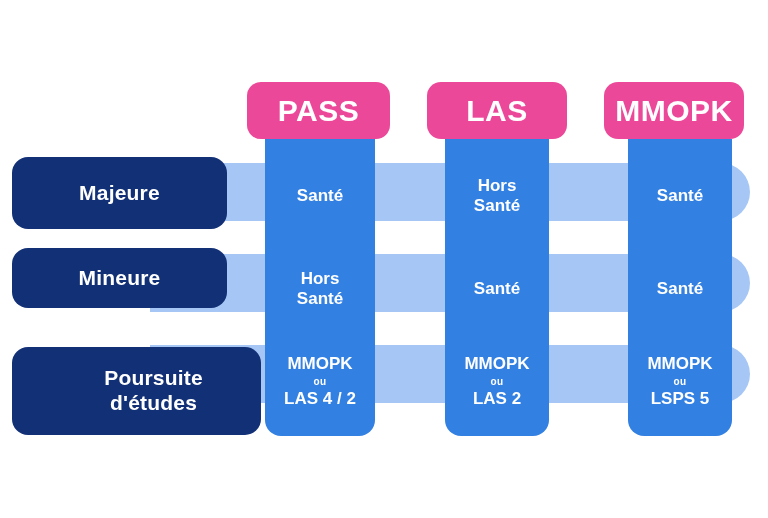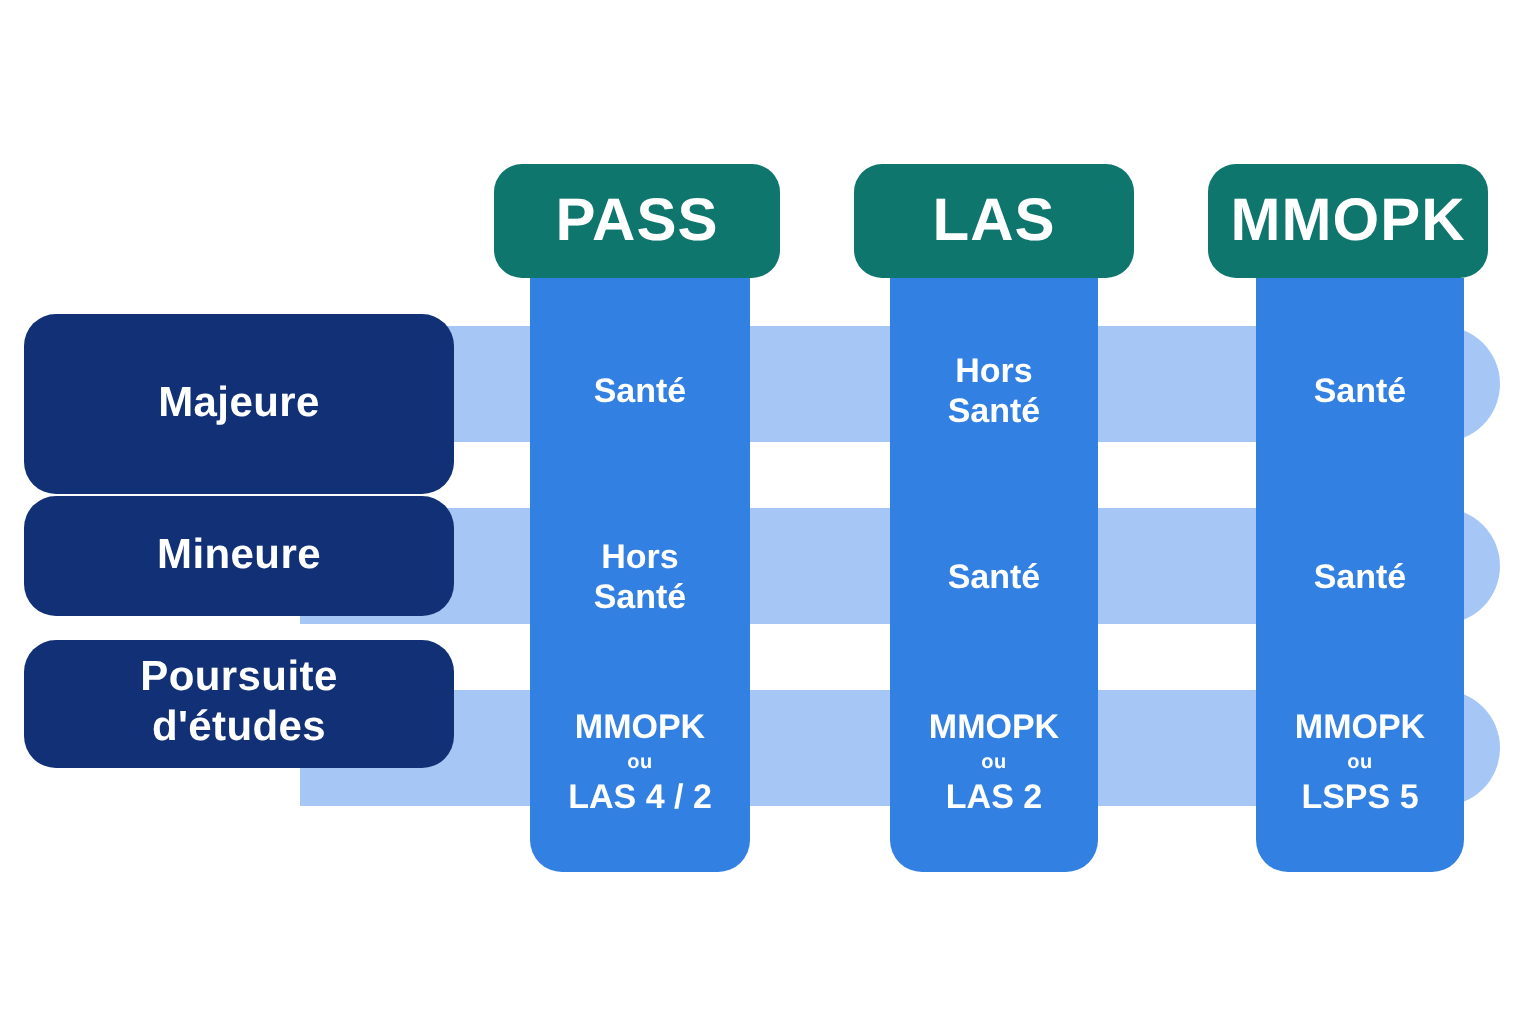--- a/index.html
+++ b/index.html
@@ -45,41 +45,41 @@
     font-weight: bold;
     font-size: 21px;
     letter-spacing: 0.2px;
     display: flex;
     align-items: center;
     justify-content: center;
     text-align: center;
     line-height: 1.18;
     z-index: 4;
   }
-  .row-label-0 { top: 157px; height: 90px; }
+  .row-label-0 { top: 157px; height: 72px; }
   .row-label-1 { top: 248px; height: 60px; }
-  .row-label-2 { top: 320px; height: 64px; }
+  .row-label-2 { top: 347px; height: 88px; padding-left: 34px; }
   .row-label .l2 { display: block; text-align: center; }
 
   
   .column {
     position: absolute;
     z-index: 3;
   }
   .col-pass  { left: 247px; width: 143px; }
   .col-las   { left: 427px; width: 140px; }
   .col-lsps  { left: 604px; width: 140px; }
 
   .col-head {
     position: absolute;
     top: 82px;
     left: 0;
     width: 100%;
     height: 57px;
-    background: #0f766e;
+    background: #ec4899;
     border-radius: 14px;
     color: #ffffff;
     font-weight: bold;
     font-size: 30px;
     letter-spacing: 0.5px;
     display: flex;
     align-items: center;
     justify-content: center;
     z-index: 5;
   }

